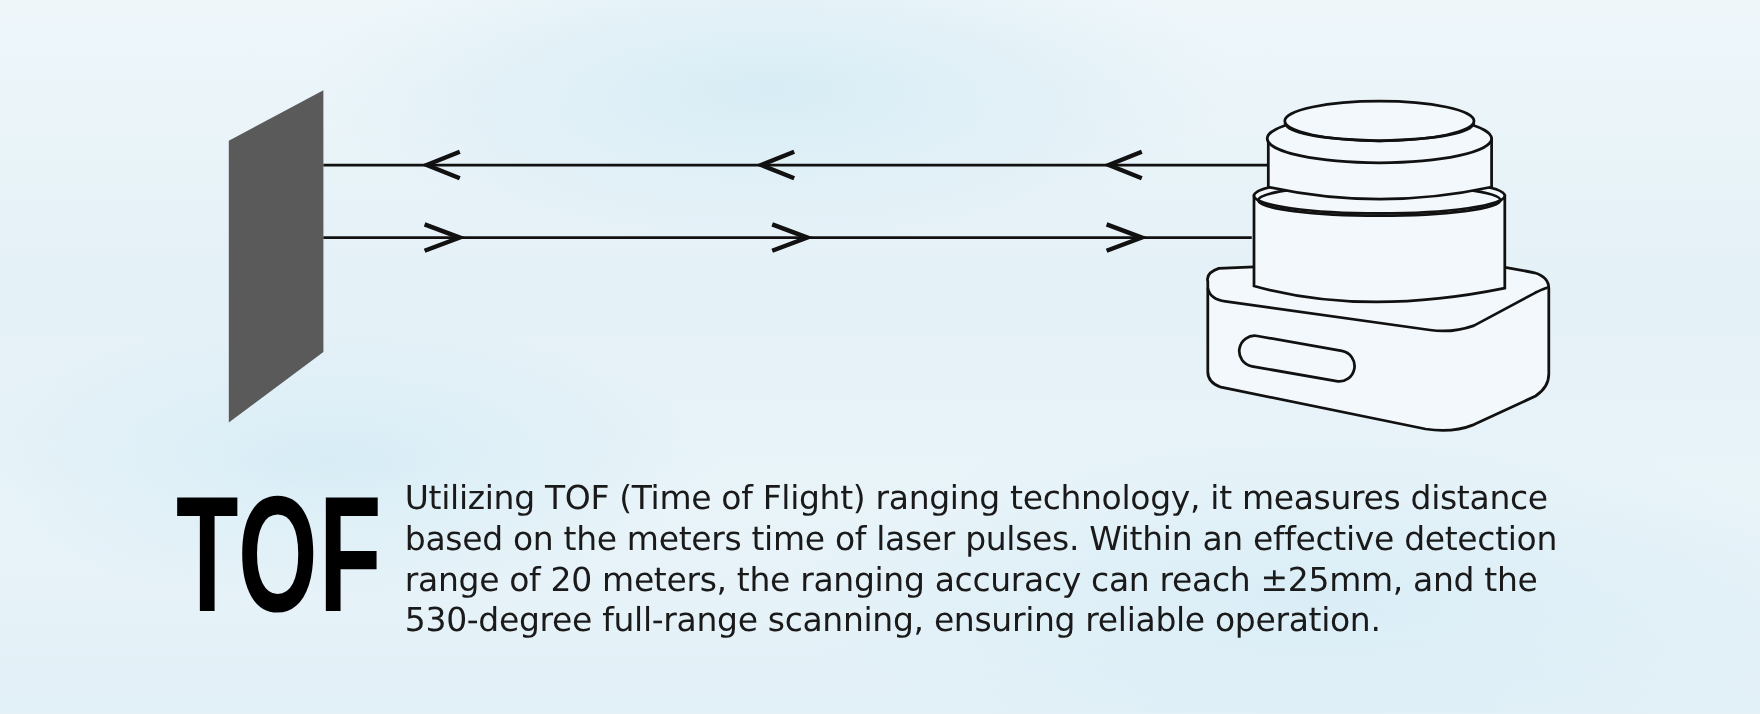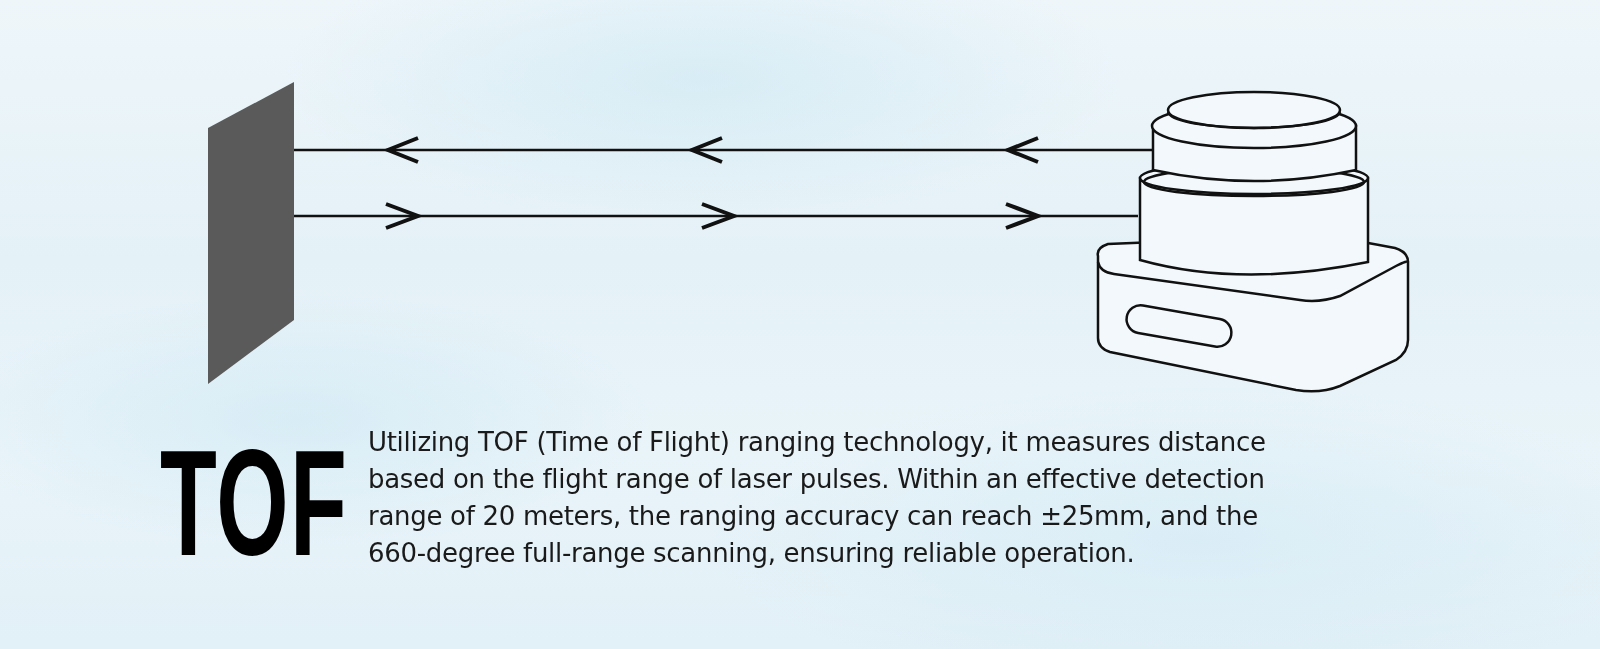--- a/index.html
+++ b/index.html
@@ -14,22 +14,22 @@
   }
   .diagram { position:absolute; left:0; top:0; width:1600px; height:400px; }
   .tof-title {
     position:absolute; left:160px; top:428px;
     font-family:"Liberation Sans", sans-serif; font-weight:bold;
     font-size:150px; line-height:150px; color:#000;
     transform:scaleX(0.62); transform-origin:left top; letter-spacing:2px;
     height:170px;
   }
   .desc {
-    position:absolute; left:368px; top:424px; width:1080px;
-    font-family:"DejaVu Sans", sans-serif; font-size:26px; line-height:37px;
+    position:absolute; left:368px; top:435px; width:1080px;
+    font-family:"DejaVu Sans", sans-serif; font-size:30px; line-height:37px;
     color:#1a1a1a; letter-spacing:-0.3px;
   }
   .desc span { display:block; white-space:nowrap; }
 </style>
 </head>
 <body>
 
 <svg class="diagram" viewBox="0 0 1600 400" width="1600" height="400">
 
   <polygon points="208,128 294,82 294,320 208,384" fill="#5a5a5a"></polygon>
@@ -63,16 +63,16 @@
     <ellipse cx="1254" cy="126" rx="102" ry="22"></ellipse>
     <ellipse cx="1254" cy="110" rx="86" ry="18"></ellipse>
     <path d="M1168,112 Q1172,126 1254,128 Q1336,126 1340,112" fill="none"></path>
   </g>
 </svg>
 
 <div class="tof-title">TOF</div>
 
 <div class="desc">
   <span>Utilizing TOF (Time of Flight) ranging technology, it measures distance</span>
-  <span>based on the flight range of laser pulses. Within an effective detection</span>
+  <span>based on the meters time of laser pulses. Within an effective detection</span>
   <span>range of 20 meters, the ranging accuracy can reach ±25mm, and the</span>
-  <span>660-degree full-range scanning, ensuring reliable operation.</span>
+  <span>530-degree full-range scanning, ensuring reliable operation.</span>
 </div>
 
 </body></html>

